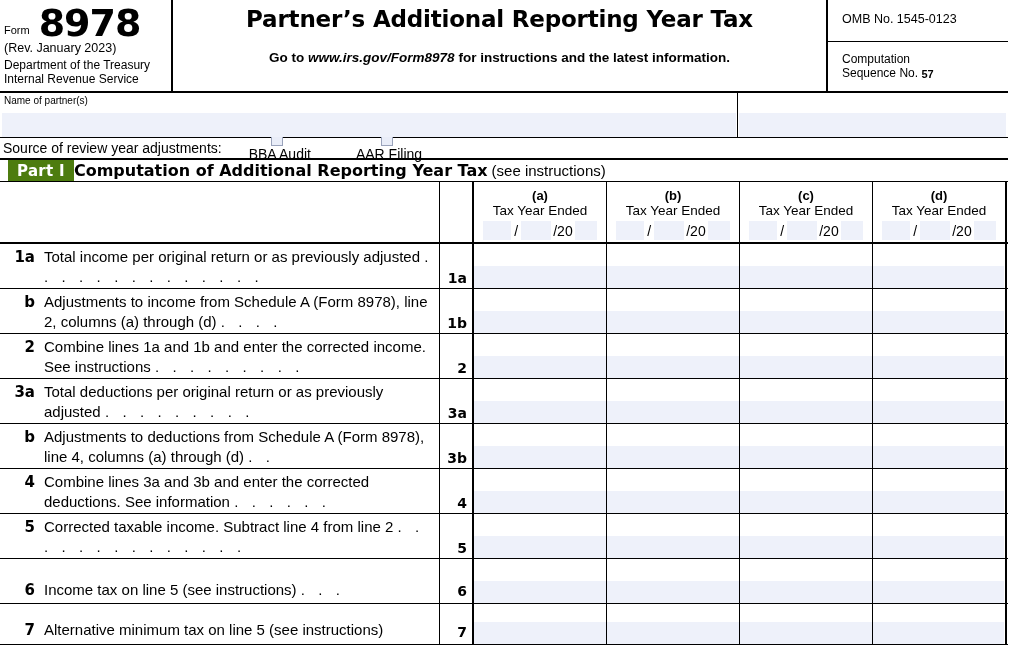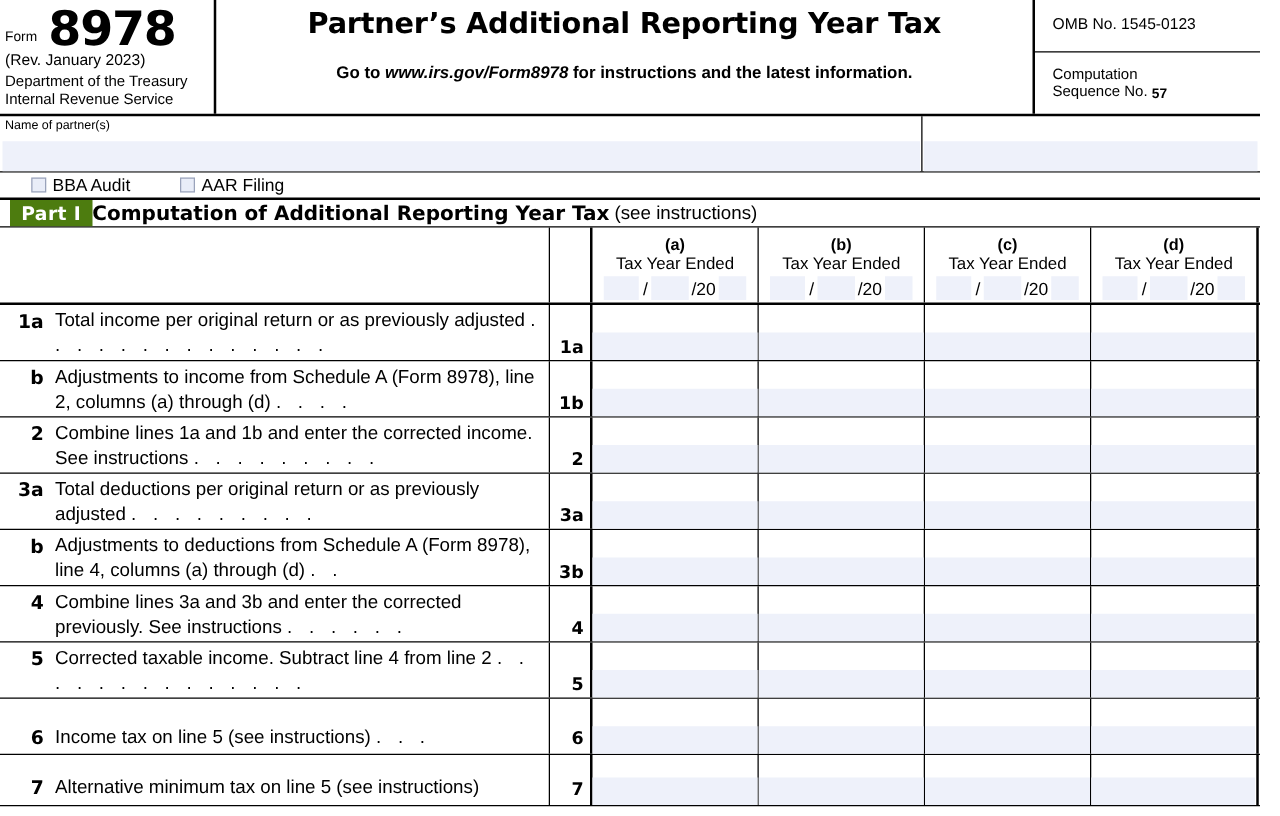--- a/index.html
+++ b/index.html
@@ -75,21 +75,21 @@
 
   
   .srcrow{
     width:1008px;height:22px;box-sizing:border-box;border-bottom:2px solid #000;
     display:flex;align-items:center;padding-left:3px;font-size:14px;
   }
   .cb{
     display:inline-block;width:12px;height:12px;background:#e9edf8;
     border:1px solid #9aa3bb;box-sizing:border-box;vertical-align:-1px;
   }
-  .cbwrap{display:flex;align-items:center;}
+  .cbwrap{display:flex;align-items:center;flex-direction:column;}
   .cb-lbl{margin-left:5px;font-size:14px;}
   .gap1{width:22px;}
   .gap2{width:40px;}
 
   
   .partbar{
     width:1008px;height:22px;box-sizing:border-box;
     border-bottom:1px solid #000;display:flex;align-items:stretch;
   }
   .part-tag{
@@ -203,20 +203,21 @@
     <div class="name-l">
       <div class="fieldlabel">Name of partner(s)</div>
       <div class="fieldfill"></div>
     </div>
     <div class="name-r">
       <div class="fieldfill"></div>
     </div>
   </div>
 
   <div class="srcrow">
+    <span>Source of review year adjustments:</span>
     <span class="gap1"></span>
     <span class="cbwrap">
       <span class="cb"></span>
       <span class="cb-lbl">BBA Audit</span>
     </span>
     <span class="gap2"></span>
     <span class="cbwrap">
       <span class="cb"></span>
       <span class="cb-lbl">AAR Filing</span>
     </span>
@@ -427,21 +428,21 @@
           <div class="cellfill"></div>
         </div>
     </div>
 
     <div class="trow brow h-4">
       <div class="c-desc">
         <div class="desc-txt">
           <span class="num">4</span>
           <span class="txt">
             <span>Combine lines 3a and 3b and enter the corrected</span>
-            <span><span>previously. See instructions</span> <span class="leader">.    .    .    .    .    .</span></span>
+            <span><span>deductions. See information</span> <span class="leader">.    .    .    .    .    .</span></span>
           </span>
         </div>
       </div>
       <div class="c-lineno">
           <span class="lineno-v">4</span>
         </div>
       <div class="c-data">
           <div class="cellfill"></div>
         </div>
       <div class="c-data">

